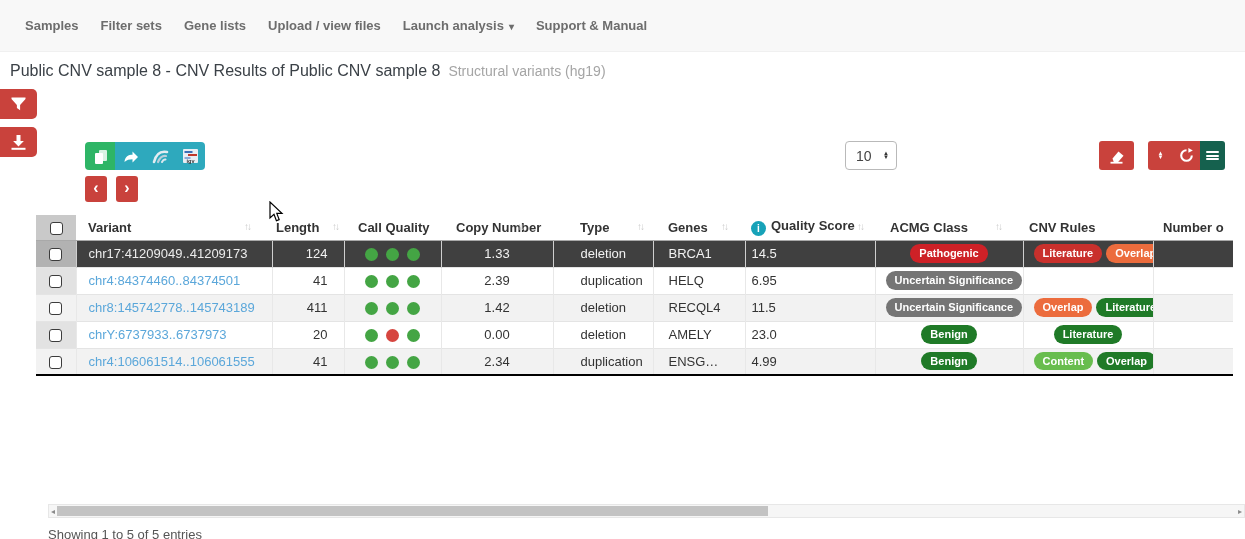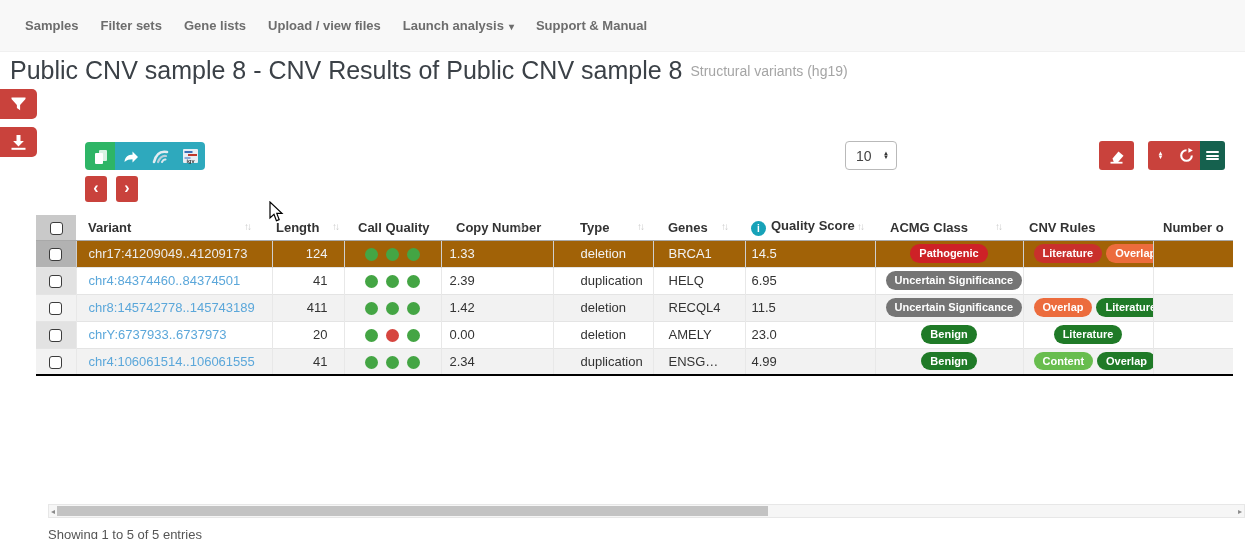--- a/index.html
+++ b/index.html
@@ -15,21 +15,21 @@
   .logo-text{font-size:27px;font-weight:bold;letter-spacing:-1px;line-height:1}
   .lw1{color:#20265a}
   .lw2{color:#1fbf92}
   .nav{display:flex;align-items:center;margin-left:14px}
   .nav a{font-size:13px;font-weight:bold;color:#6d6d6d;text-decoration:none;
          padding:0 11px;cursor:pointer;white-space:nowrap}
   .nav .caret{font-size:10px;margin-left:5px;color:#6d6d6d}
 
   
   .titlebar{position:absolute;top:52px;left:10px;height:37px;display:flex;align-items:center}
-  .page-title{font-size:25px;font-weight:400;color:#3b4147;white-space:nowrap}
+  .page-title{font-size:16px;font-weight:400;color:#3b4147;white-space:nowrap}
   .page-sub{font-size:14px;color:#a5a5a5;margin-left:8px;white-space:nowrap}
 
   
   .side-btn{position:absolute;left:0;width:37px;height:30px;background:#c9423c;border:none;
             border-radius:0 5px 5px 0;display:flex;align-items:center;justify-content:center;cursor:pointer}
   .side-filter{top:89px}
   .side-download{top:127px}
 
   
   .tool-group{position:absolute;left:85px;top:142px;display:flex;height:28px}
@@ -69,21 +69,21 @@
   table{border-collapse:collapse;table-layout:fixed;width:1267px}
   th{font-size:13px;font-weight:bold;color:#333;text-align:left;height:25px;padding:0 8px;
      white-space:nowrap;overflow:hidden;position:relative;cursor:pointer}
   td{font-size:13px;color:#333;height:27px;padding:0 8px;white-space:nowrap;overflow:hidden;
      border-top:1px solid #e4e4e4;border-left:1px solid #e8e8e8;background:#fff}
   td:first-child{border-left:none}
   tbody tr:last-child td{border-bottom:2px solid #000000}
   .cbh{background:#c9c9c9;text-align:center}
   td.cbc{background:#e2e2e2;text-align:center}
   tr.stripe td{background:#f2f2f2}
-  tr.sel td{background:#a16207;color:#f2f2f2;border-top-color:#a9a9a9;border-left-color:#cfcfcf}
+  tr.sel td{background:#404040;color:#f2f2f2;border-top-color:#a9a9a9;border-left-color:#cfcfcf}
   tr.sel td.cbc{background:#b2b2b2}
   tr.sel .vlink{color:#ececec}
   .vlink{color:#5ba7da;text-decoration:none;cursor:pointer}
   input[type=checkbox]{appearance:none;-webkit-appearance:none;width:13px;height:13px;
      border:1.5px solid #3c3c3c;border-radius:3px;background:#fff;vertical-align:middle;cursor:pointer}
   .sort{position:absolute;right:14px;top:6px;font-size:10px;color:#c9c9c9;letter-spacing:-2px;font-weight:normal}
   .h-variant{padding-left:12px}.h-variant .sort{right:22px}
   .h-length{padding-left:4px}.h-length .sort{right:6px}
   .h-cq{padding-left:14px}
   .h-copy{padding-left:15px}.h-copy .sort{right:30px}
@@ -92,21 +92,21 @@
   .h-qs{padding-left:6px}.h-qs .sort{right:12px}
   .h-acmg{padding-left:15px}.h-acmg .sort{right:22px}
   .h-rules{padding-left:6px}
   .h-num{padding-left:10px}
   .info-badge{display:inline-block;width:15px;height:15px;border-radius:50%;background:#17a2b8;
      color:#fff;font-size:10px;font-weight:bold;text-align:center;line-height:15px;margin-right:5px;vertical-align:-2px}
   .cell-variant{padding-left:12px}
   .cell-length{text-align:right;padding-right:16px}
   .cell-dots{text-align:center}
   .dot{display:inline-block;width:13px;height:13px;border-radius:50%;margin:0 4px;vertical-align:middle}
-  .cell-copy{text-align:left;padding-right:8px}
+  .cell-copy{text-align:center;padding-right:8px}
   .cell-type{padding-left:27px}
   .cell-genes{padding-left:15px}
   .cell-qs{padding-left:6px}
   .ctr{text-align:center}
   .badge{display:inline-block;color:#fff;font-size:11px;font-weight:bold;padding:3px 9px;
          border-radius:10px;margin:0 2px;line-height:1.1;white-space:nowrap}
 
   
   .hscroll{position:absolute;left:48px;top:504px;width:1197px;height:14px;background:#f6f6f6;
            border:1px solid #e7e7e7}

